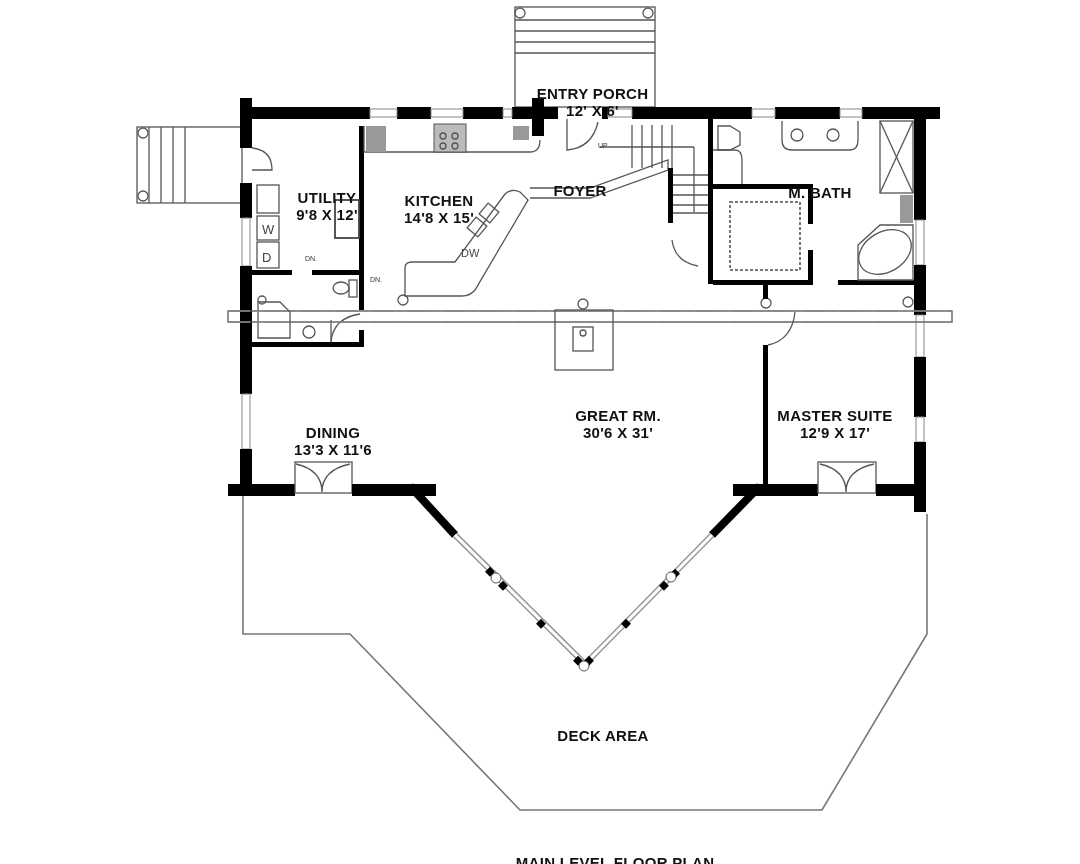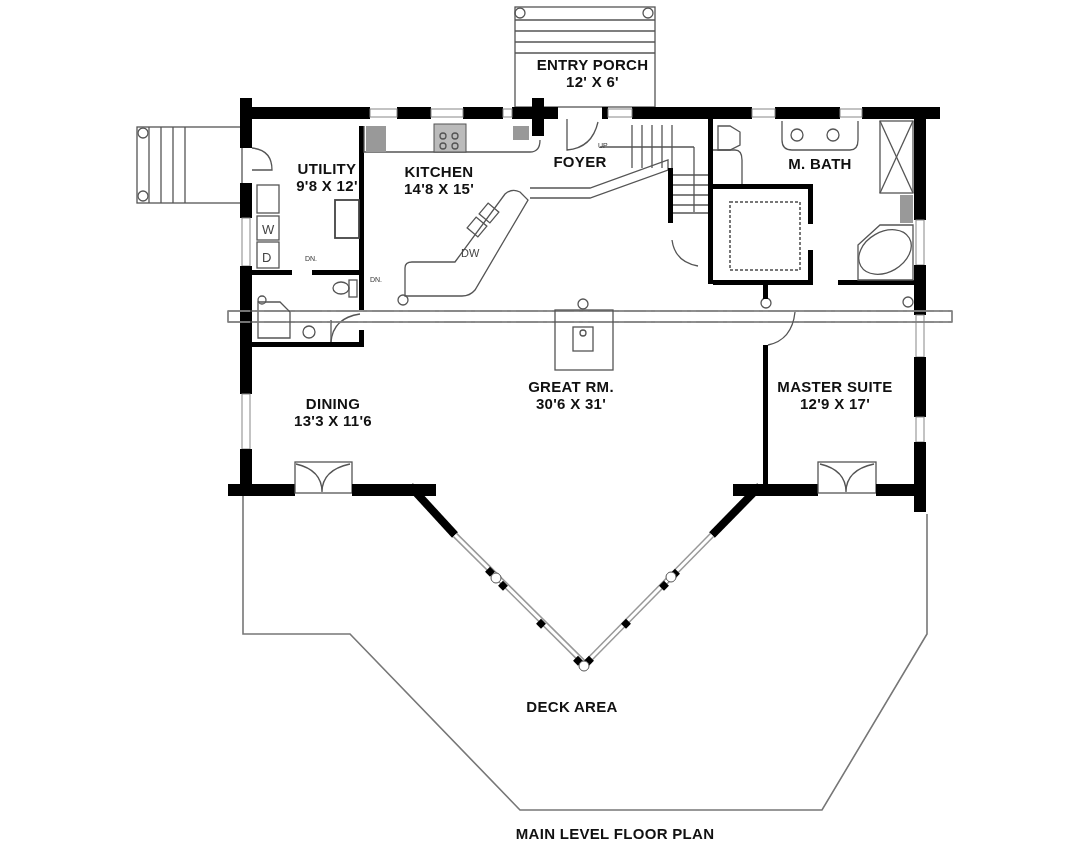--- a/index.html
+++ b/index.html
@@ -4,21 +4,21 @@
 <style>
   html, body { margin: 0; padding: 0; background: #ffffff; }
   body { width: 1080px; height: 864px; position: relative; overflow: hidden; font-family: "Liberation Sans", sans-serif; }
   #plan { position: absolute; left: 0; top: 0; width: 1080px; height: 864px; }
   .wall { fill: #000; }
   .thin { fill: none; stroke: #555; stroke-width: 1.3; }
   .thin2 { fill: none; stroke: #444; stroke-width: 1.8; }
   .deck { fill: none; stroke: #777; stroke-width: 1.6; }
   .win { fill: #fff; stroke: #888; stroke-width: 1; }
   .dash { fill: none; stroke: #888; stroke-width: 1.5; stroke-dasharray: 22 5 4 5; }
-  .label { position: absolute; font-family: "Liberation Sans", sans-serif; font-weight: bold; color: #111; font-size: 15px; line-height: 17px; text-align: center; white-space: nowrap; letter-spacing: 0.3px; }
+  .label { position: absolute; font-family: "Liberation Sans", sans-serif; font-weight: bold; color: #111; font-size: 15px; line-height: 17px; text-align: center; white-space: nowrap; letter-spacing: 0.3px; margin-top: 29px; }
   .tiny { position: absolute; font-family: "Liberation Sans", sans-serif; font-size: 7px; color: #333; }
 </style>
 </head>
 <body>
 
 <svg id="plan" viewBox="0 0 1080 864" xmlns="http://www.w3.org/2000/svg">
 
   <polyline class="deck" points="243,492 243,634 350,634 520,810 822,810 927,634 927,514"></polyline>
 
   <g>
@@ -214,28 +214,28 @@
 <div class="label" style="left:540px; top:153px; width:80px;">
   <div>FOYER</div>
 </div>
 <div class="label" style="left:775px; top:155px; width:90px;">
   <div>M. BATH</div>
 </div>
 <div class="label" style="left:278px; top:395px; width:110px;">
   <div>DINING</div>
   <div>13'3 X 11'6</div>
 </div>
-<div class="label" style="left:516px; top:378px; width:110px;">
+<div class="label" style="left:563px; top:378px; width:110px;">
   <div>GREAT RM.</div>
   <div>30'6 X 31'</div>
 </div>
 <div class="label" style="left:770px; top:378px; width:130px;">
   <div>MASTER SUITE</div>
   <div>12'9 X 17'</div>
 </div>
-<div class="label" style="left:517px; top:698px; width:110px;">
+<div class="label" style="left:548px; top:698px; width:110px;">
   <div>DECK AREA</div>
 </div>
 <div class="label" style="left:490px; top:825px; width:250px;">MAIN LEVEL FLOOR PLAN</div>
 
 <div class="tiny" style="left:305px; top:255px;">DN.</div>
 <div class="tiny" style="left:370px; top:276px;">DN.</div>
 <div class="tiny" style="left:598px; top:142px;">UP</div>
 
 </body></html>

